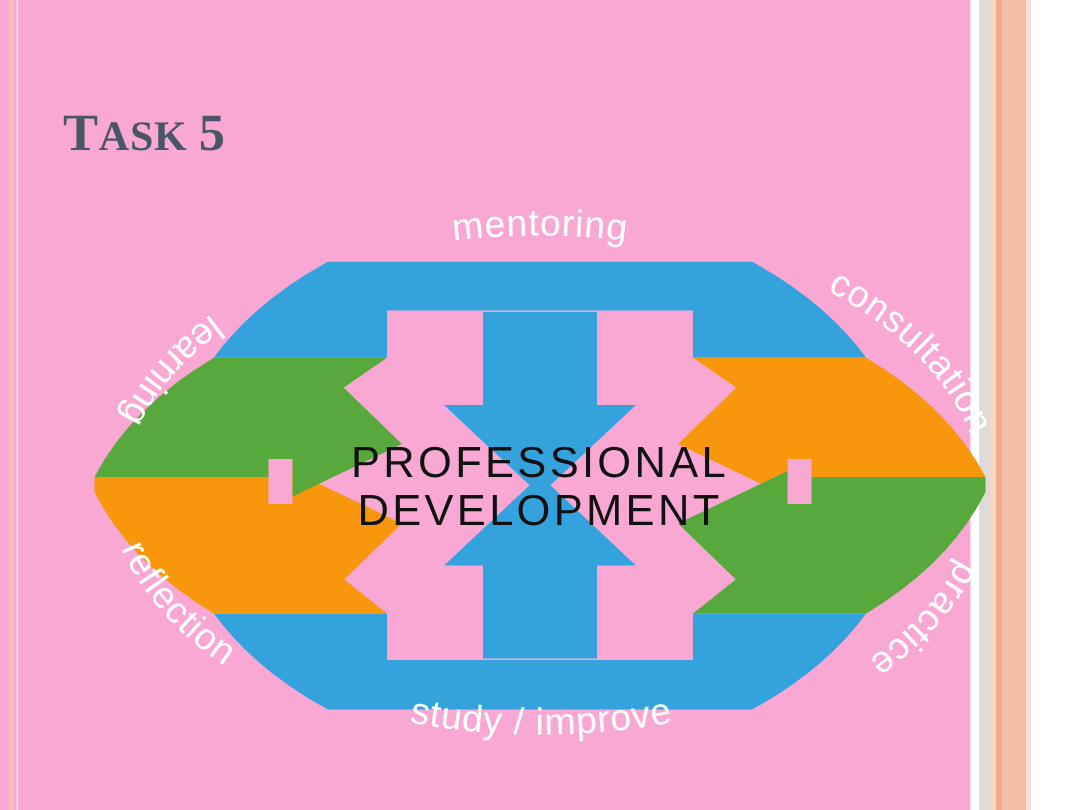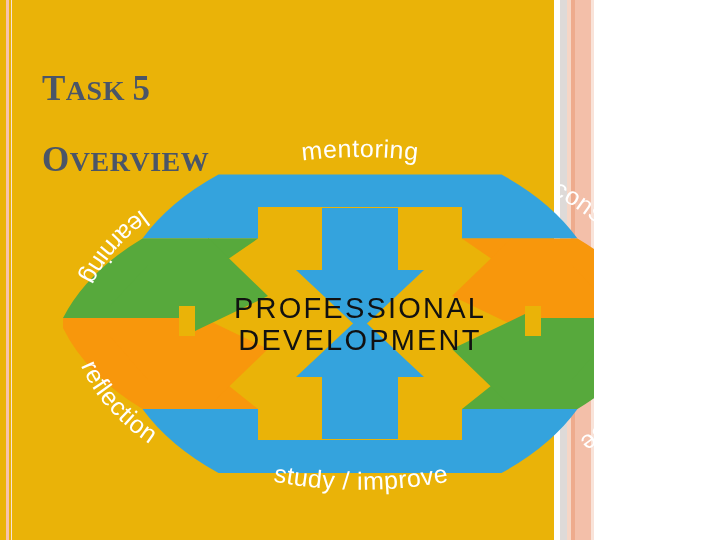--- a/index.html
+++ b/index.html
@@ -2,23 +2,23 @@
 <html><head>
 <meta charset="utf-8">
 <style>
   html, body {
     margin: 0;
     padding: 0;
     background: #ffffff;
   }
   #slide {
     position: relative;
-    width: 594px;
+    width: 687px;
     height: 540px;
-    background: #eab308;
+    background: #f9a8d4;
     overflow: hidden;
     font-family: "Liberation Sans", sans-serif;
   }
 
   
   .edge-left-line {
     position: absolute;
     left: 6px; top: 0;
     width: 3px; height: 540px;
     background: #f6c3ae;
@@ -93,21 +93,20 @@
     <div class="er-white"></div>
     <div class="er-grey"></div>
     <div class="er-pale"></div>
     <div class="er-mid"></div>
     <div class="er-main"></div>
     <div class="er-edge"></div>
   </div>
 
   <div class="title-block">
     <span class="title-line"><span class="cap">T</span><span class="sc">A</span><span class="sc">S</span><span class="sc">K</span><span class="sc"> </span><span class="cap">5</span></span>
-    <span class="title-line"><span class="cap">O</span><span class="sc">V</span><span class="sc">E</span><span class="sc">R</span><span class="sc">V</span><span class="sc">I</span><span class="sc">E</span><span class="sc">W</span></span>
   </div>
 
   <div id="diagram">
     <svg width="720" height="410" viewBox="0 0 720 410" xmlns="http://www.w3.org/2000/svg">
       <defs>
 
         <path id="arcMentoring" d="M 250 52 A 300 186 0 0 1 470 52" fill="none"></path>
         <path id="arcStudy" d="M 248 358 A 300 186 0 0 0 474 358" fill="none"></path>
         <path id="arcConsult" d="M 536 68 A 300 186 0 0 1 654 196" fill="none"></path>
         <path id="arcPractice" d="M 652 212 A 300 186 0 0 1 546 342" fill="none"></path>

